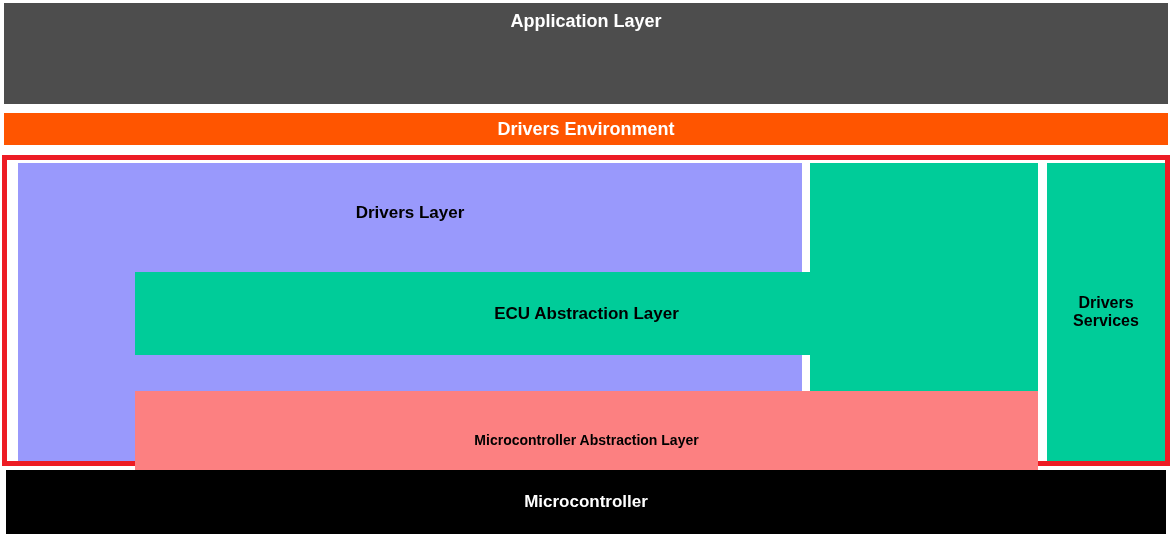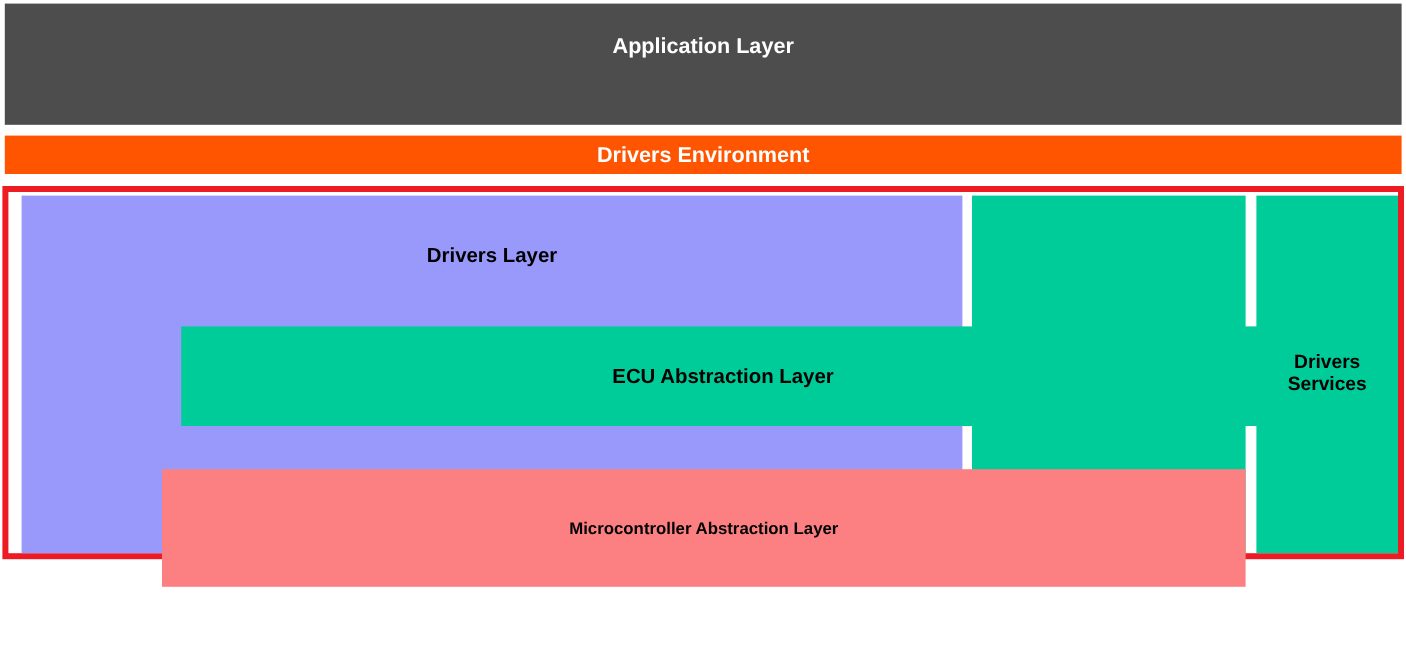--- a/index.html
+++ b/index.html
@@ -33,21 +33,21 @@
   .app-layer {
     left: 4px;
     top: 3px;
     width: 1164px;
     height: 101px;
     background: #4d4d4d;
     color: #ffffff;
     font-weight: bold;
     font-size: 18px;
     align-items: flex-start;
-    padding-top: 25px;
+    padding-top: 8px;
   }
 
   
   .rte-layer {
     left: 4px;
     top: 113px;
     width: 1164px;
     height: 32px;
     background: #ff5500;
     color: #ffffff;
@@ -84,21 +84,21 @@
 
   .ecu-green-right {
     left: 810px;
     top: 163px;
     width: 228px;
     height: 298px;
     background: #00cc99;
   }
 
   .ecu-layer {
-    left: 151px;
+    left: 135px;
     top: 272px;
     width: 903px;
     height: 83px;
     background: #00cc99;
     color: #000000;
     font-weight: bold;
     font-size: 17px;
   }
 
   .mcal-layer {
@@ -169,14 +169,17 @@
 
   <div class="box mcal-layer">
     <span>Microcontroller Abstraction Layer</span>
   </div>
 
   <div class="box complex-drivers">
     <span>Drivers</span>
     <span>Services</span>
   </div>
 
+  <div class="box mcu-layer">
+    <span>Microcontroller</span>
+  </div>
 
 </div>
 
 </body></html>

